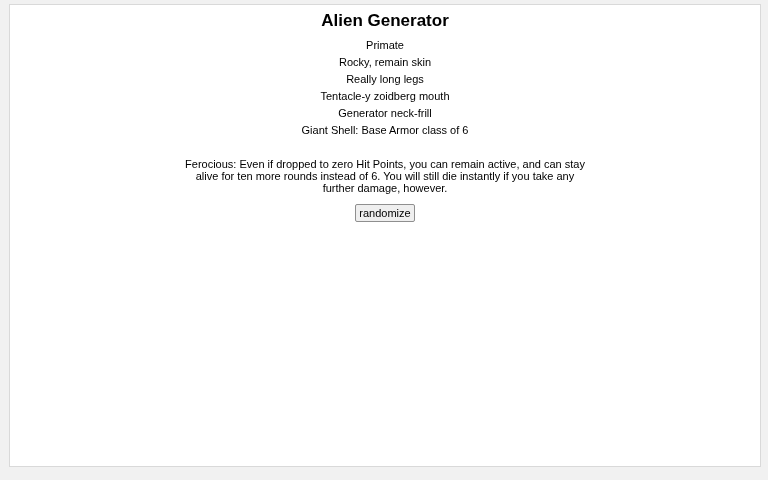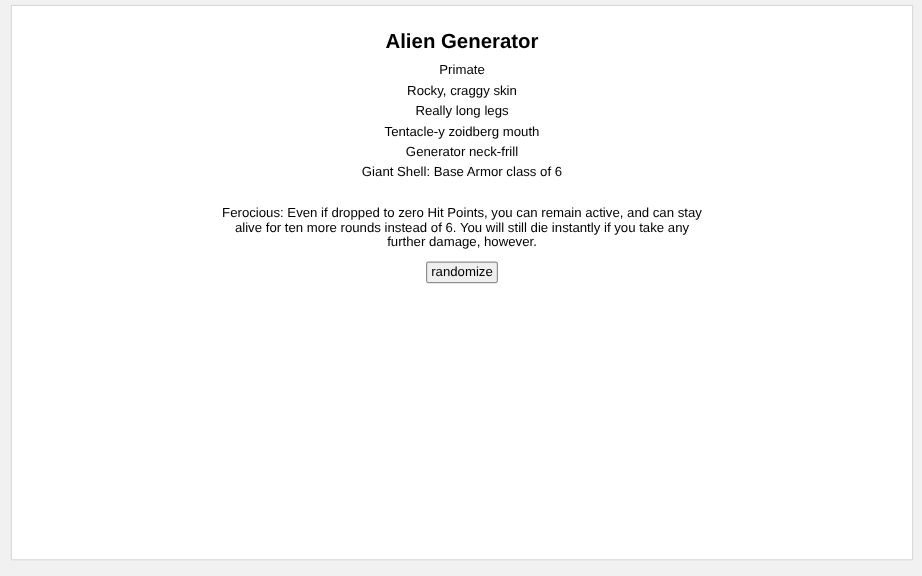--- a/index.html
+++ b/index.html
@@ -20,21 +20,21 @@
     height: 463px;
     background: #ffffff;
     border: 1px solid #d9d9d9;
     box-sizing: border-box;
     text-align: center;
   }
   h1.title {
     font-size: 17px;
     line-height: 20px;
     font-weight: bold;
-    margin: 20px 0 8px 0;
+    margin: 6px 0 8px 0;
     color: #000000;
   }
   p.trait {
     font-size: 11px;
     line-height: 13px;
     margin: 4px 16px;
     color: #000000;
   }
   p.description {
     font-size: 11px;
@@ -59,21 +59,21 @@
 </style>
 </head>
 <body>
 
 <div class="card">
 
   <h1 class="title">Alien Generator</h1>
 
   <p class="trait">Primate</p>
 
-  <p class="trait">Rocky, craggy skin</p>
+  <p class="trait">Rocky, remain skin</p>
 
   <p class="trait">Really long legs</p>
 
   <p class="trait">Tentacle-y zoidberg mouth</p>
 
   <p class="trait">Generator neck-frill</p>
 
   <p class="trait">Giant Shell: Base Armor class of 6</p>
 
   <p class="description">Ferocious: Even if dropped to zero Hit Points, you can remain active, and can stay alive for ten more rounds instead of 6. You will still die instantly if you take any further damage, however.</p>

